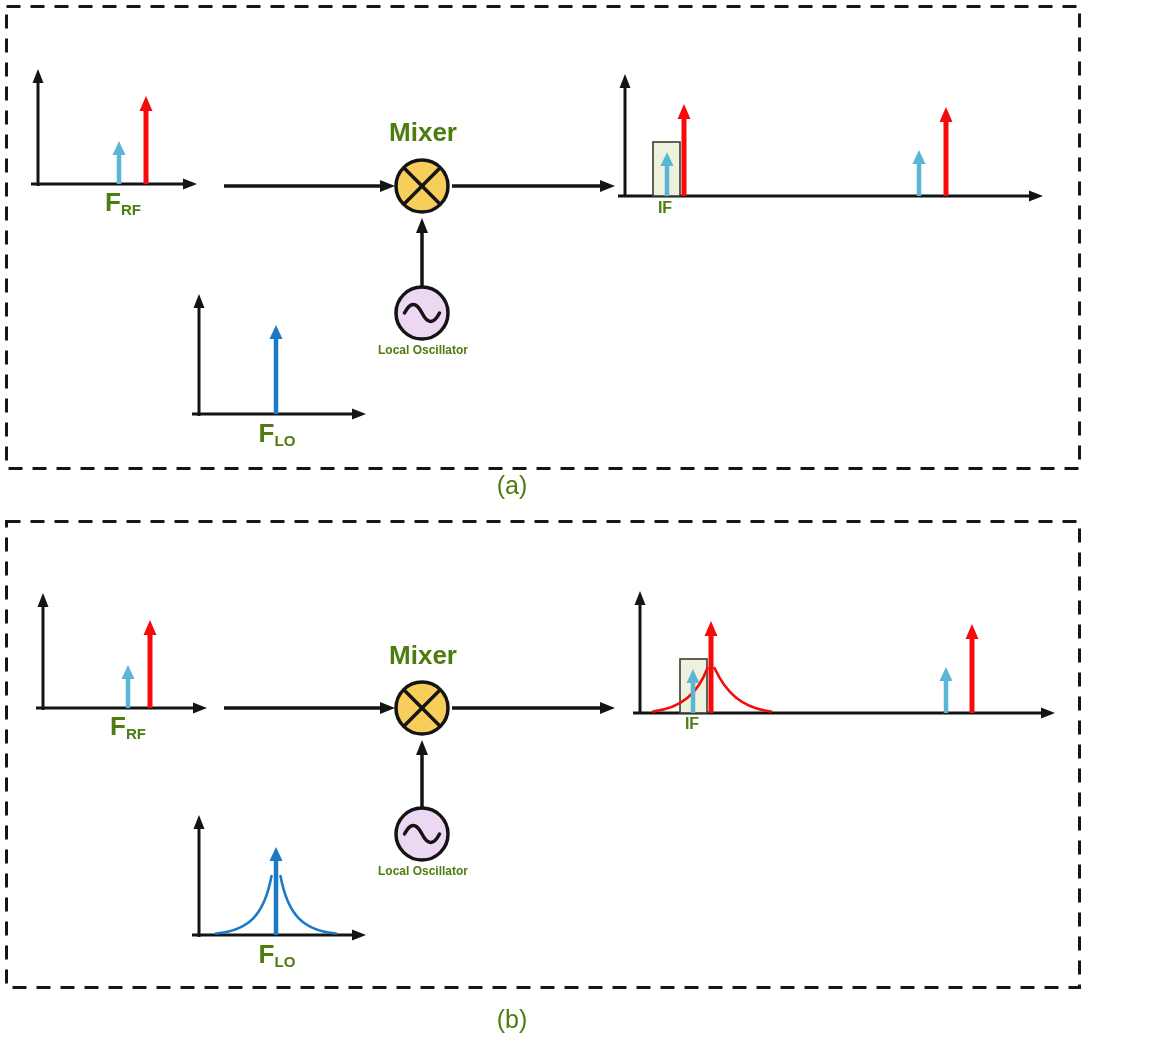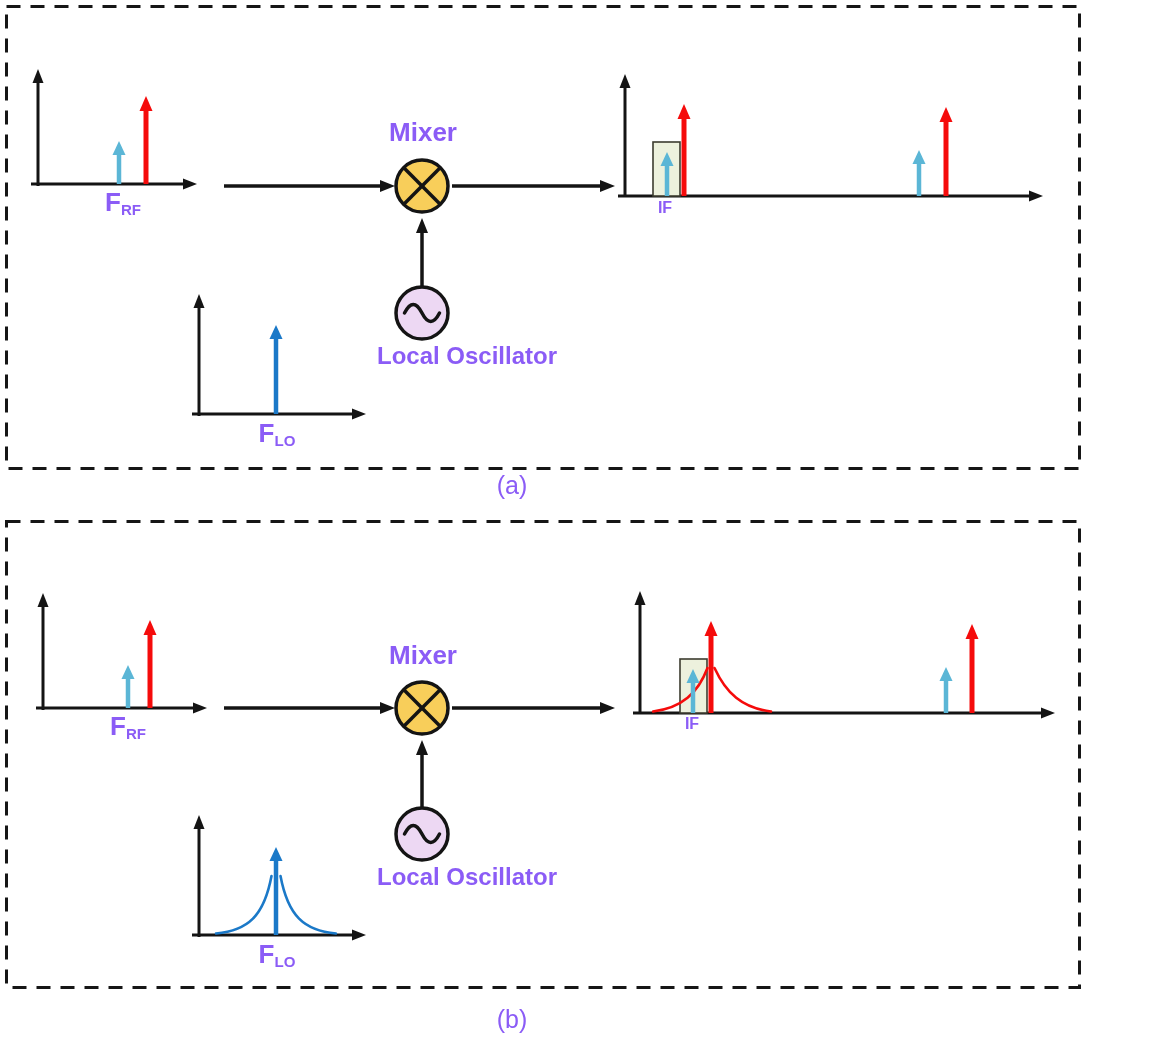--- a/index.html
+++ b/index.html
@@ -14,26 +14,26 @@
   .w3  { stroke-width:3; }
   .w35 { stroke-width:3.5; }
   .w45 { stroke-width:4.5; }
   .w5  { stroke-width:5; }
   .skirt { stroke-width:2.6; stroke-linecap:round; }
   .sine { stroke:#141414; stroke-width:3.5; stroke-linecap:round; }
   .dashedbox { fill:none; stroke:#161616; stroke-width:3; stroke-dasharray:14 10; }
   .ifbox { stroke:#3c3c30; stroke-width:1.6; }
   .lbl {
     position:absolute; transform:translateX(-50%);
-    color:#8b5cf6; font-weight:700; line-height:1; white-space:nowrap;
+    color:#4d7c0f; font-weight:700; line-height:1; white-space:nowrap;
   }
   .lbl .sub { font-size:0.58em; vertical-align:-0.28em; font-weight:700; }
   .sz-big   { font-size:26px; }
   .sz-if    { font-size:16px; }
-  .sz-lo    { font-size:24px;margin-left:44px; }
+  .sz-lo    { font-size:12px; }
   .caption  { font-weight:400; font-size:25px; }
 </style>
 </head>
 <body>
 
 <div id="canvas">
 
   <svg width="1152" height="1056" viewBox="0 0 1152 1056">
 
     <rect class="dashedbox" x="6.5" y="6.5" width="1073" height="462"></rect>

